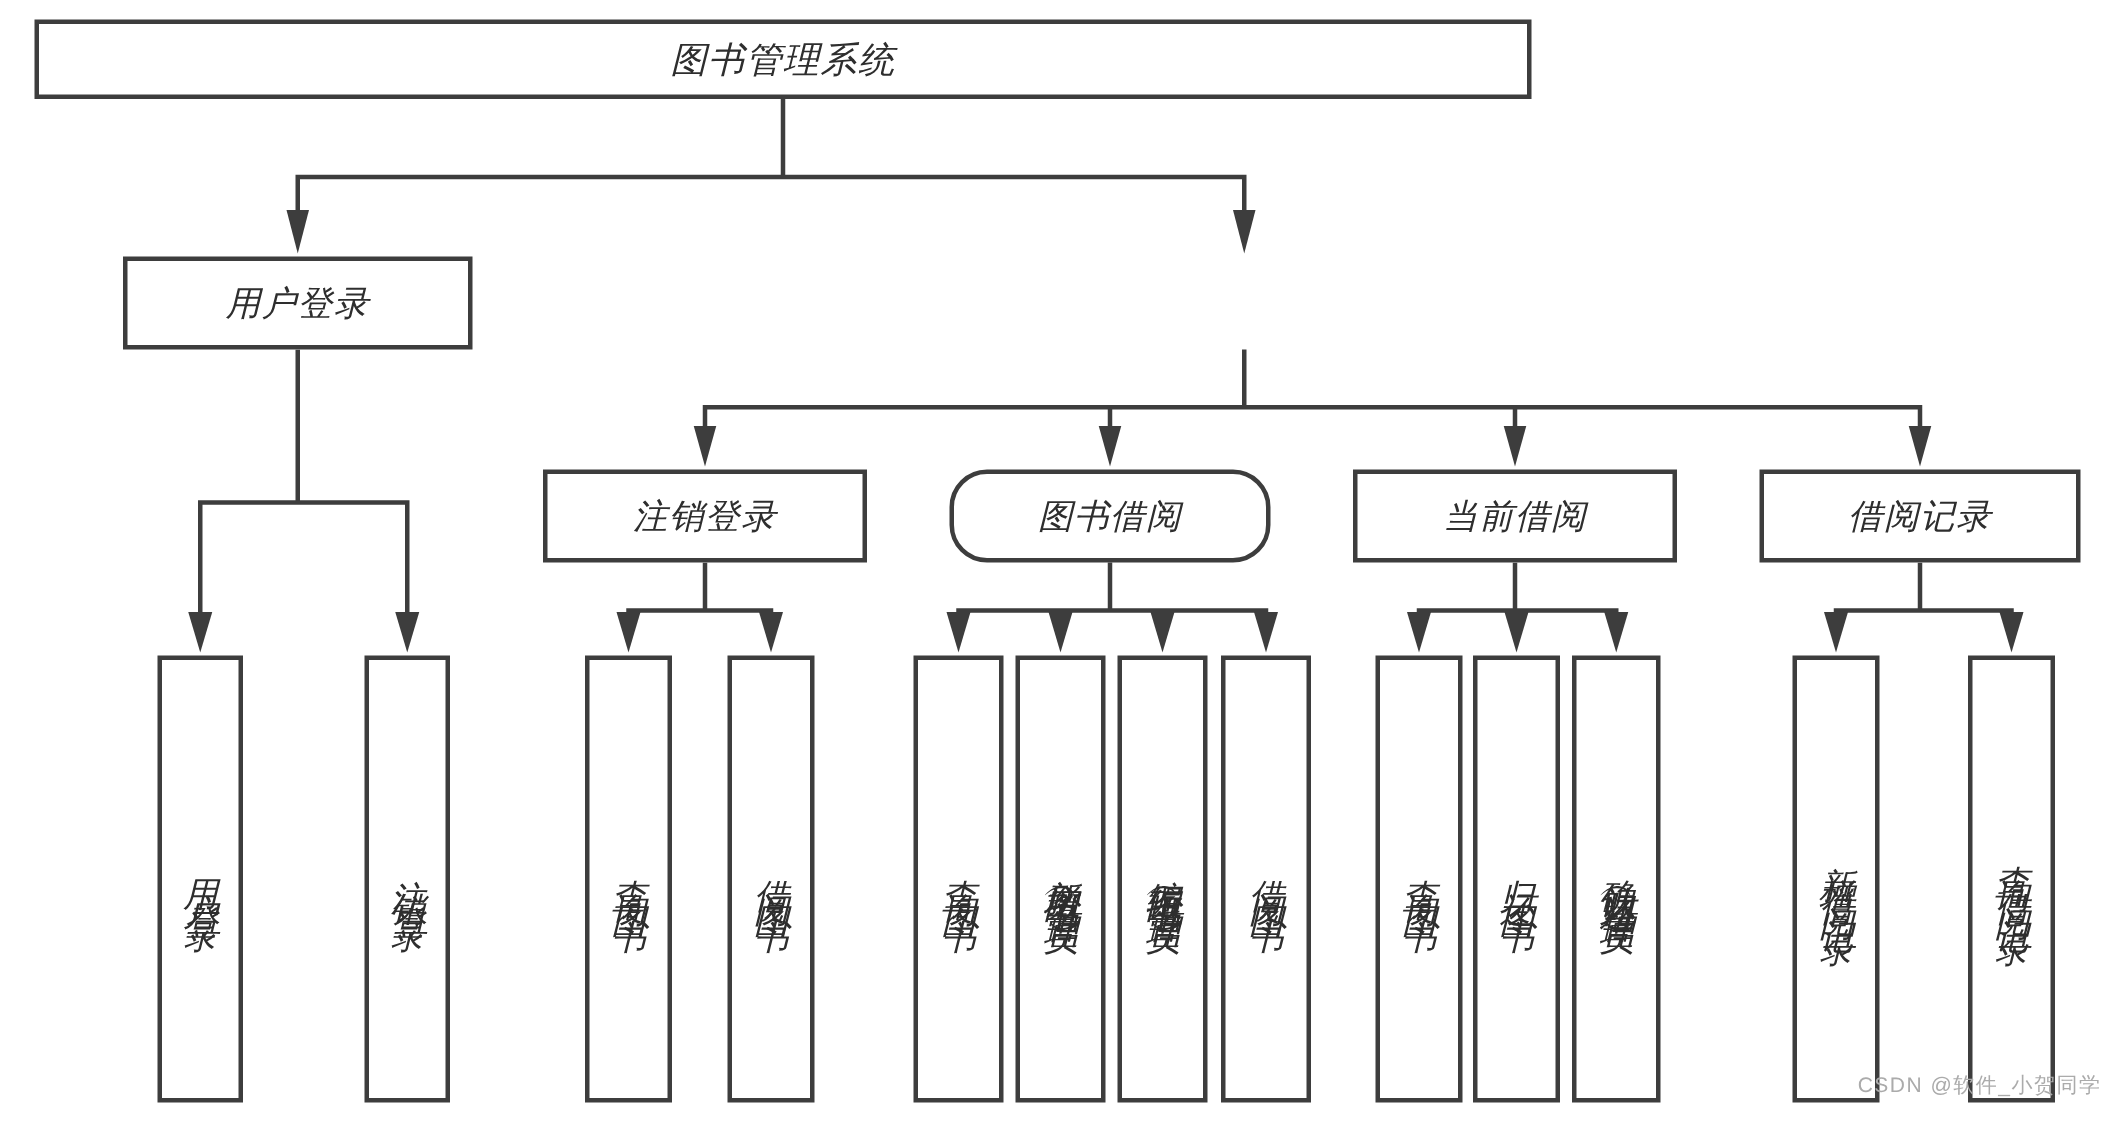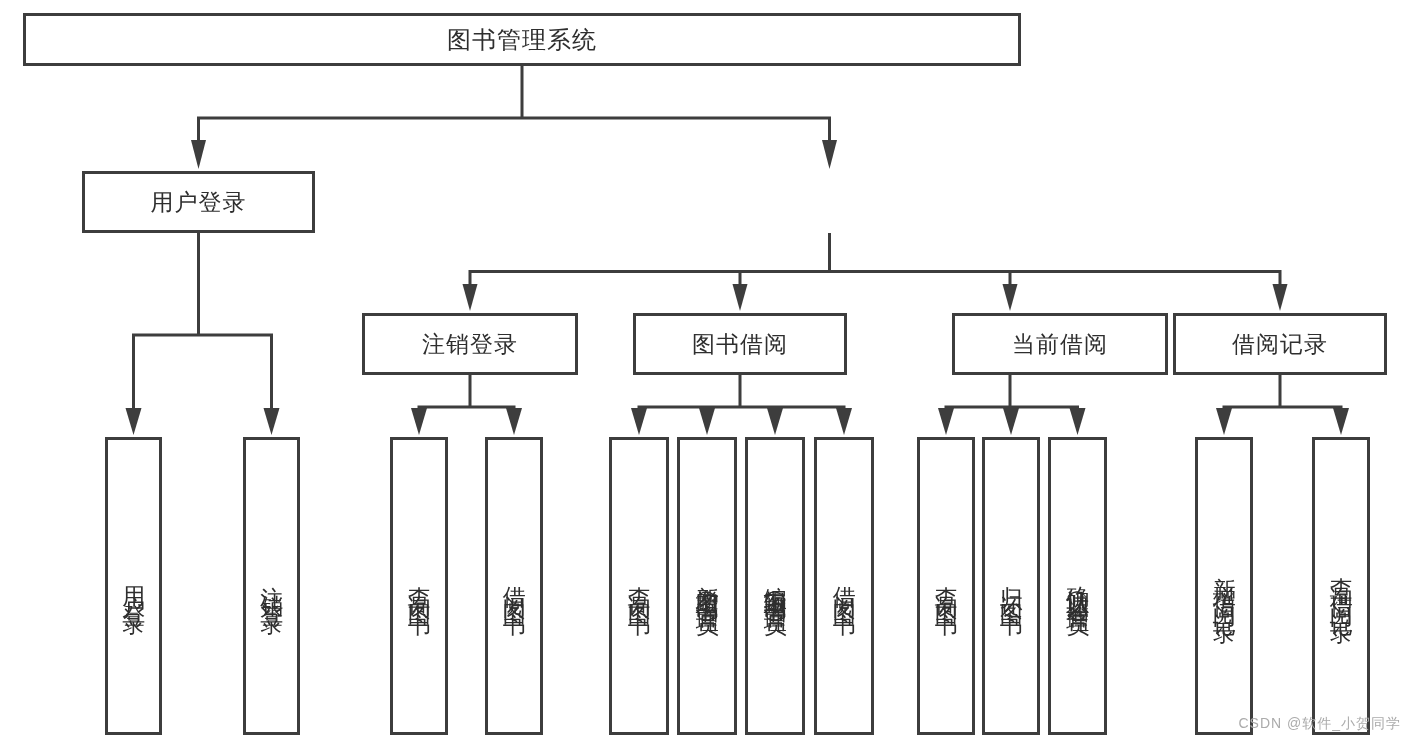--- a/index.html
+++ b/index.html
@@ -25,20 +25,21 @@
   .box {
     position: absolute;
     box-sizing: border-box;
     border: 3px solid #3d3d3d;
     background: #ffffff;
     display: flex;
     align-items: center;
     justify-content: center;
     color: #2e2e2e;
     text-align: center;
+    font-style: italic;
   }
   .h-label {
     font-size: 23px;
     letter-spacing: 1px;
     white-space: nowrap;
   }
   .root-label {
     font-size: 24px;
     letter-spacing: 1px;
     white-space: nowrap;
@@ -120,24 +121,24 @@
     <span class="root-label">图书管理系统</span>
   </div>
 
   <div class="box" style="left:82px; top:171px; width:233px; height:62px;">
     <span class="h-label">用户登录</span>
   </div>
 
   <div class="box" style="left:362px; top:313px; width:216px; height:62px;">
     <span class="h-label">注销登录</span>
   </div>
-  <div class="box" style="left:633px; top:313px; width:214px; height:62px;">
+  <div class="box" style="left:633px; top:313px; width:214px; height:62px;border-radius:25px;">
     <span class="h-label">图书借阅</span>
   </div>
-  <div class="box" style="left:952px; top:313px; width:216px; height:62px;">
+  <div class="box" style="left:902px; top:313px; width:216px; height:62px;">
     <span class="h-label">当前借阅</span>
   </div>
   <div class="box" style="left:1173px; top:313px; width:214px; height:62px;">
     <span class="h-label">借阅记录</span>
   </div>
 
   <div class="box" style="left:105px; top:437px; width:57px; height:298px;">
     <span class="v-label">用户登录</span>
   </div>
   <div class="box" style="left:243px; top:437px; width:57px; height:298px;">

